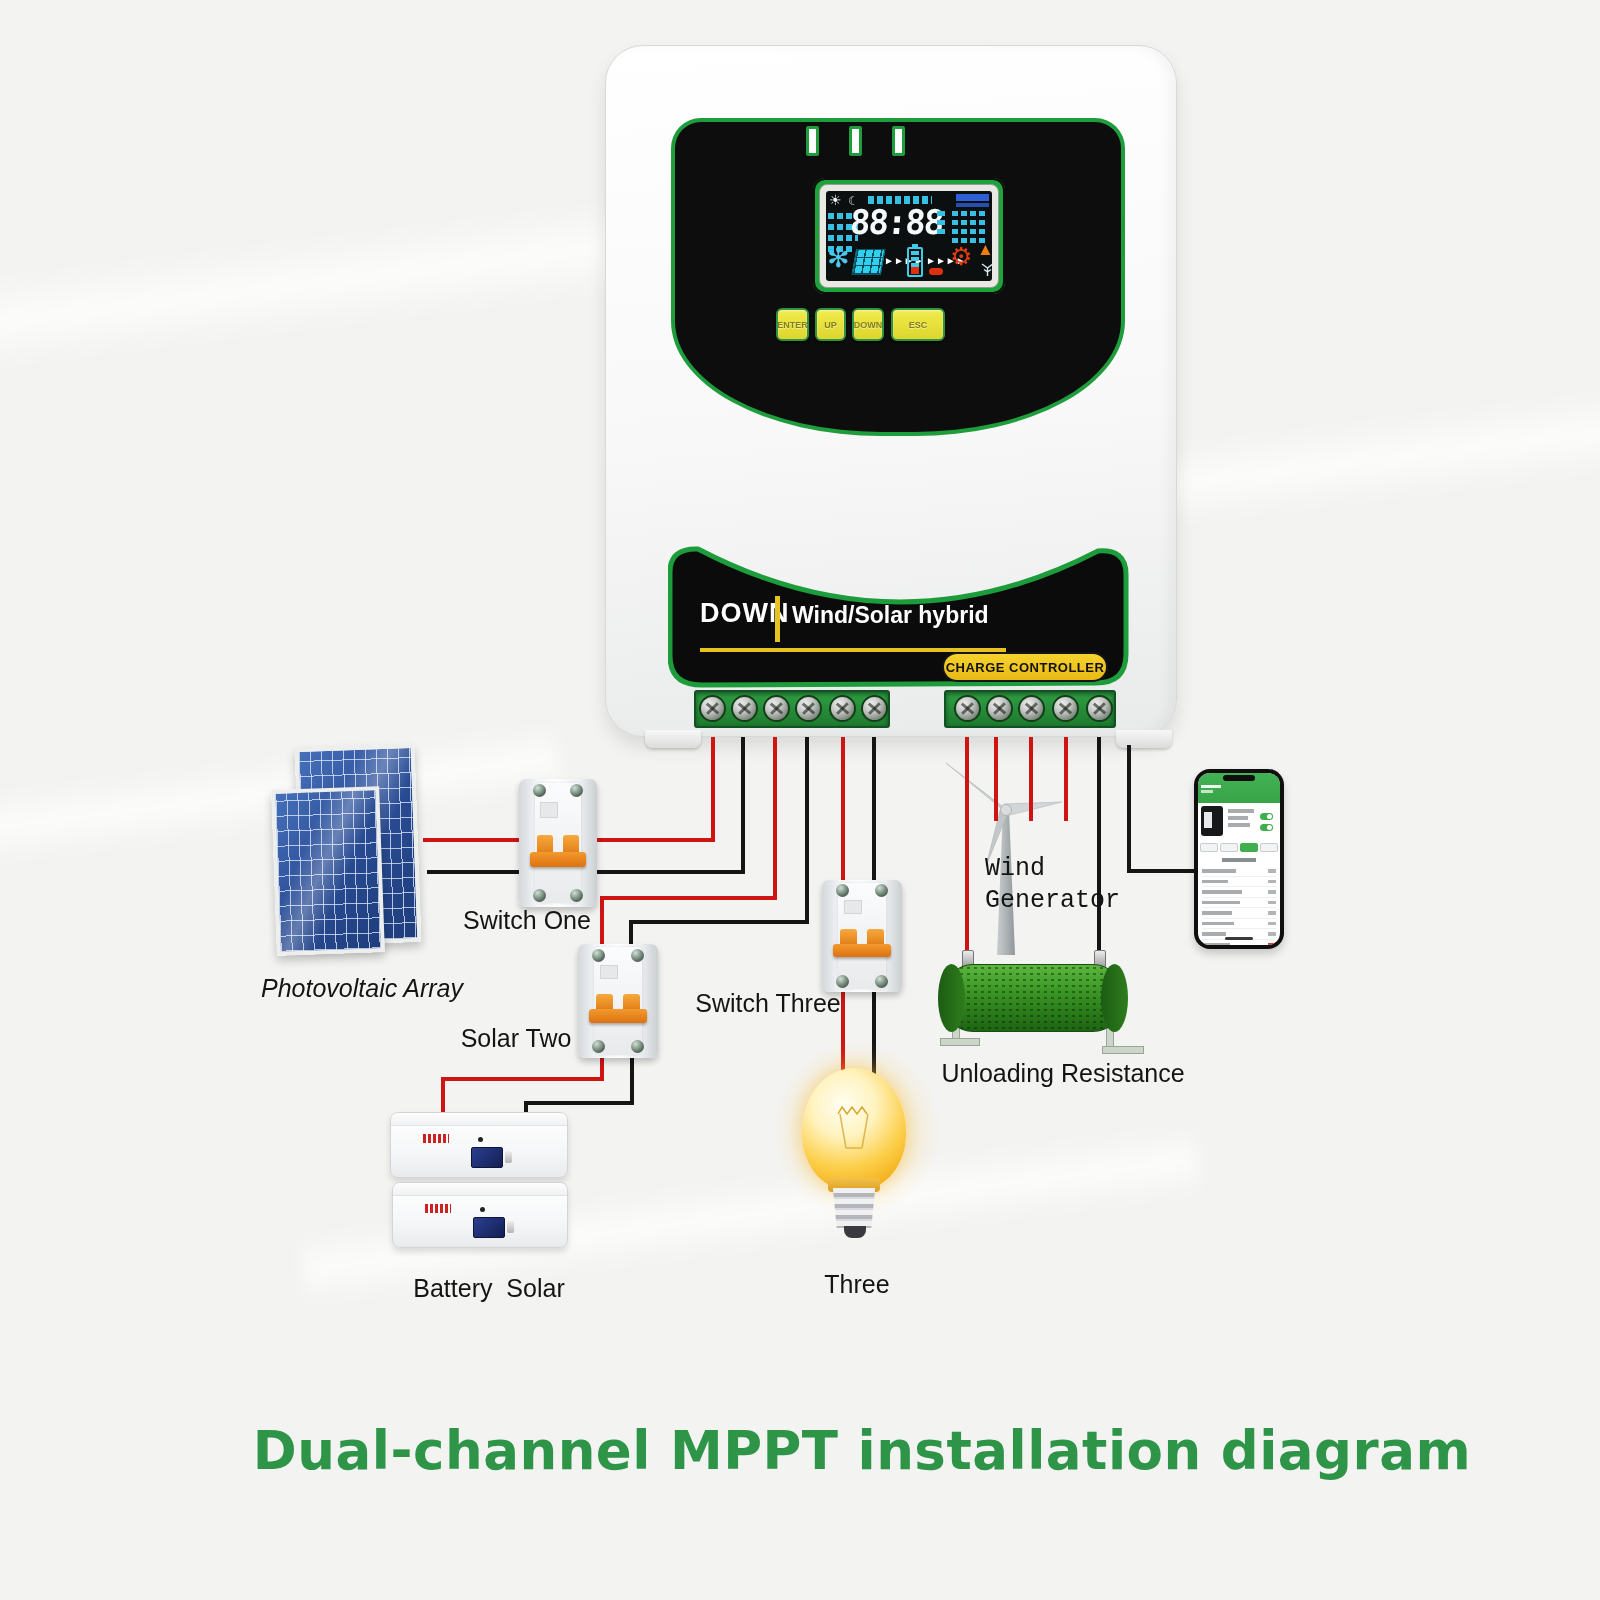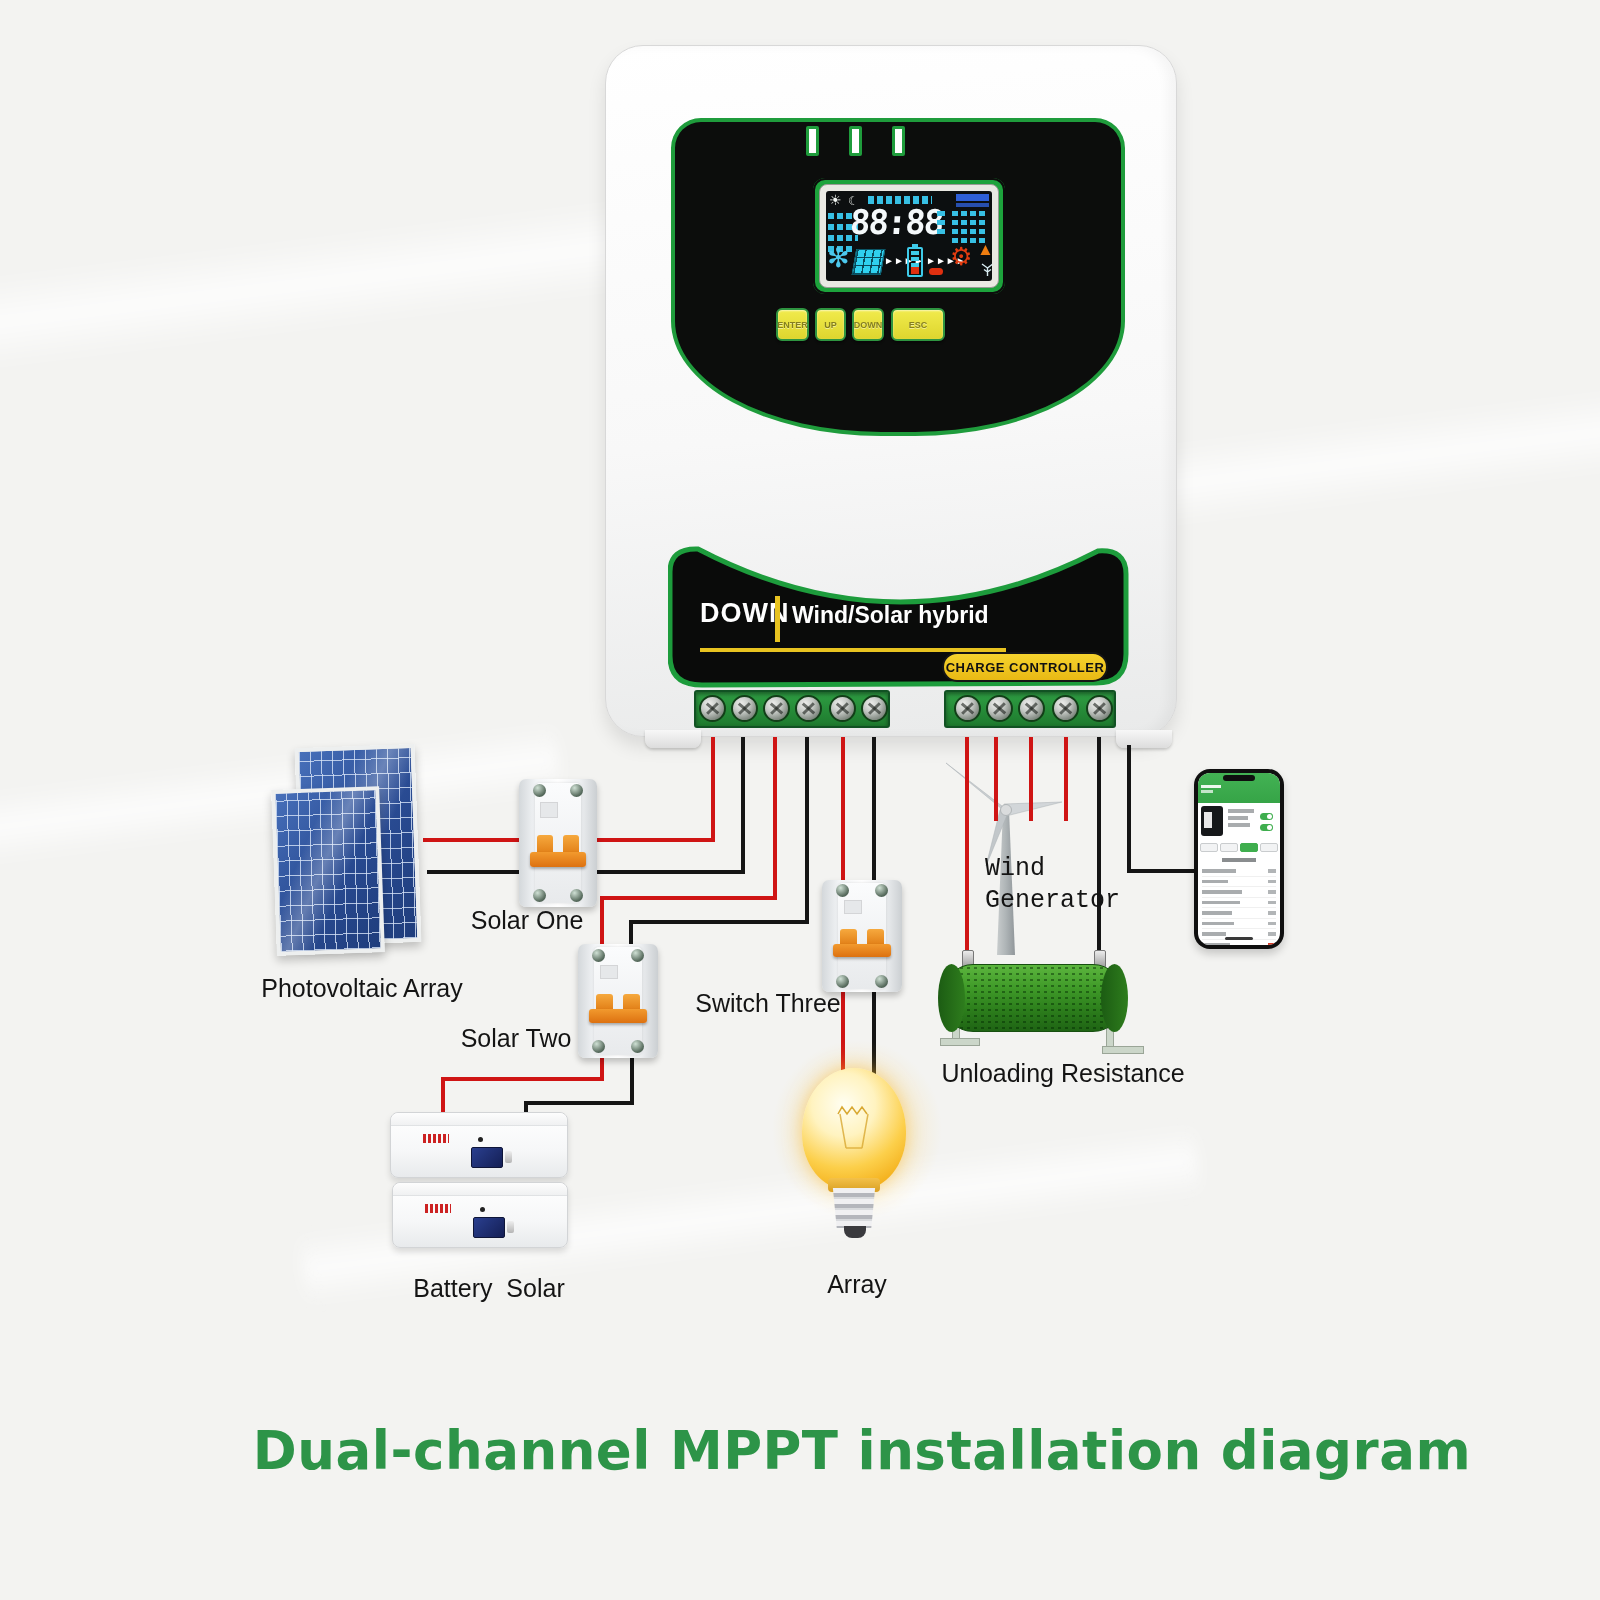--- a/index.html
+++ b/index.html
@@ -354,26 +354,26 @@
           <span class="r"></span>
         </div>
       <div class="row red">
           <span class="l" style="width:28px;"></span>
           <span class="r"></span>
         </div>
     </div>
     <div class="abs" style="left:27px;top:164px;width:28px;height:3px;background:#3a3a3a;border-radius:2px;"></div>
   </div>
 
-  <div class="lbl-txt center" style="left:362px;top:974px;">Photovoltaic Array</div>
-  <div class="lbl-txt center" style="left:527px;top:906px;">Solar One</div>
+  <div class="lbl-txt center" style="left:362px;top:974px;font-style:italic;">Photovoltaic Array</div>
+  <div class="lbl-txt center" style="left:527px;top:906px;">Switch One</div>
   <div class="lbl-txt center" style="left:516px;top:1024px;">Solar Two</div>
   <div class="lbl-txt center" style="left:768px;top:989px;">Switch Three</div>
   <div class="lbl-txt center" style="left:489px;top:1274px;white-space:pre;">Battery  Solar</div>
-  <div class="lbl-txt center" style="left:857px;top:1270px;">Array</div>
+  <div class="lbl-txt center" style="left:857px;top:1270px;">Three</div>
   <div class="lbl-txt" style="left:985px;top:854px;font-family:Liberation Mono, monospace;">
     <div>Wind</div>
     <div style="margin-top:3px;">Generator</div>
   </div>
   <div class="lbl-txt center" style="left:1063px;top:1059px;">Unloading Resistance</div>
 
   <div class="title center" style="left:862px;top:1420px;font-family:'DejaVu Sans',sans-serif;font-weight:bold;">Dual-channel MPPT installation diagram</div>
 
 </div>
 

